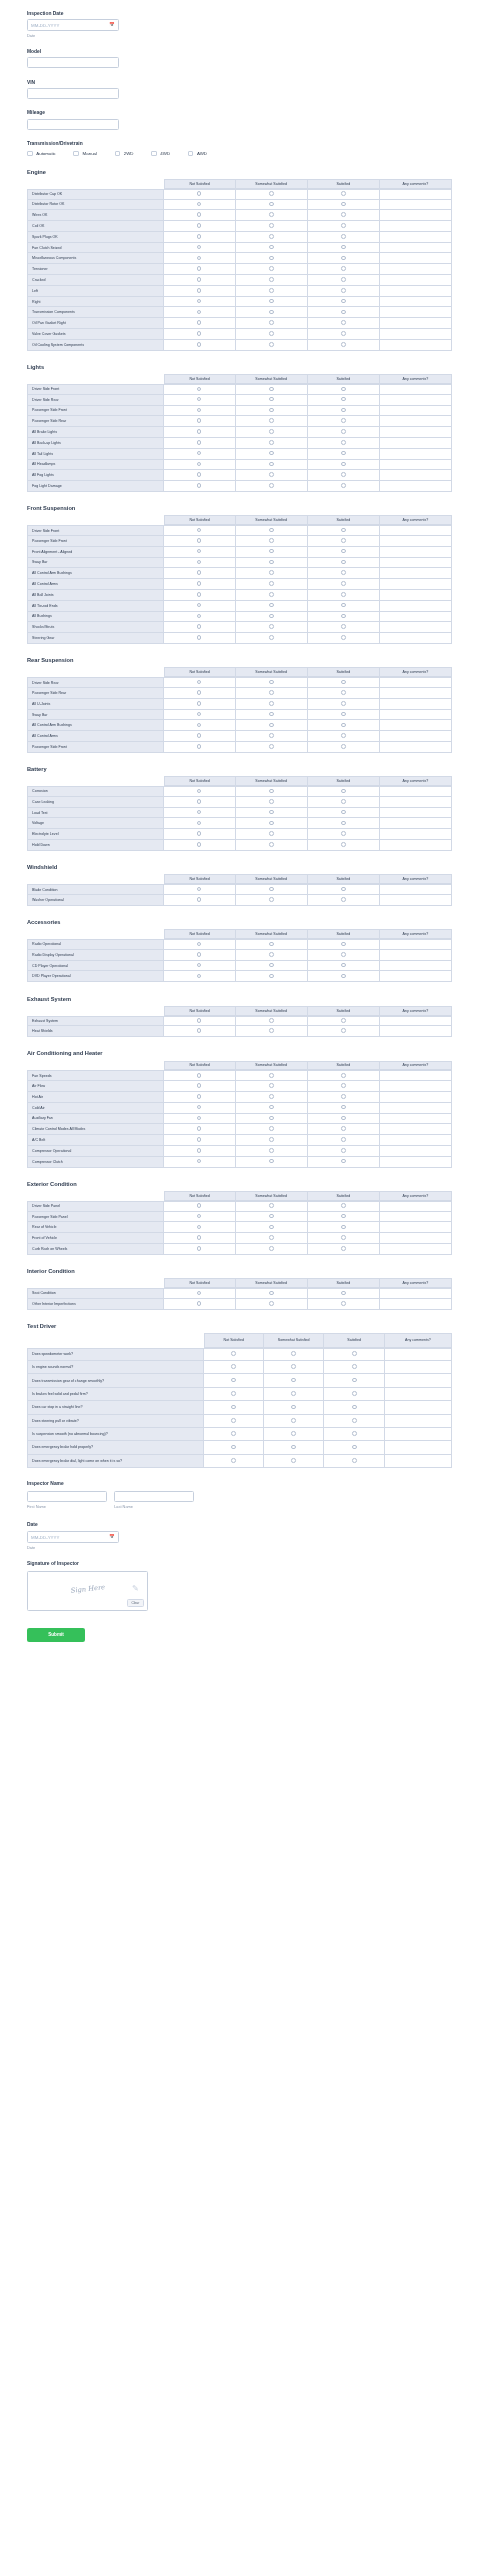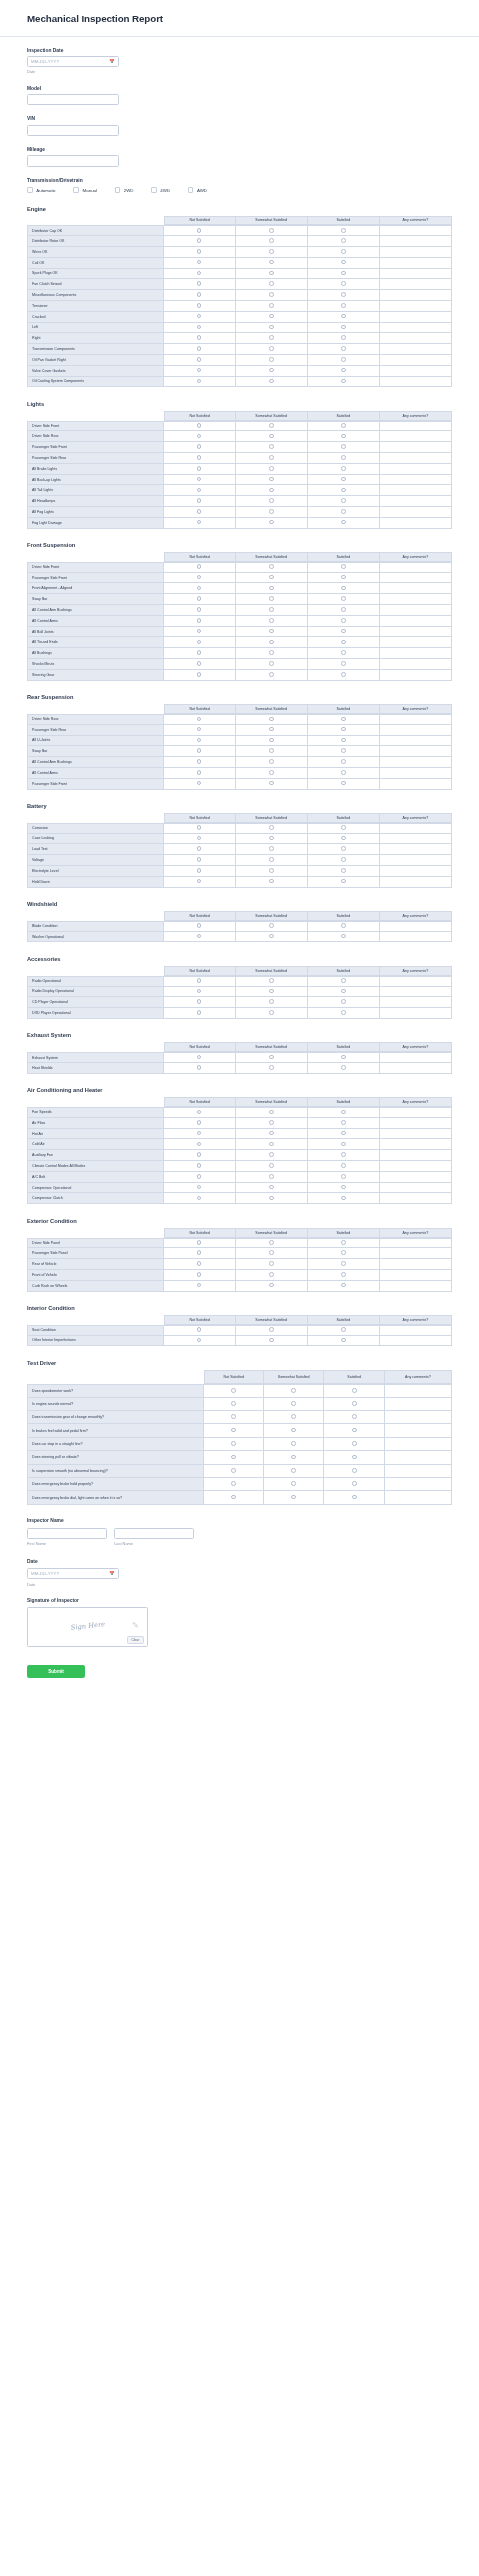--- a/index.html
+++ b/index.html
@@ -198,23 +198,20 @@
     color: #fff; font-size: 4.6px; font-weight: bold;
     cursor: pointer;
     display: flex; align-items: center; justify-content: center;
   }
 </style>
 </head>
 <body>
 
 <div class="page">
 
-  <div class="hdr">
-    <div class="hdr-title">Mechanical Inspection Report</div>
-  </div>
 
   <div class="body">
 
     <div class="field">
       <div class="field-label">Inspection Date</div>
       <div class="input">
         <span>MM-DD-YYYY</span>
         <span class="cal">📅</span>
       </div>
       <div class="sublabel">Date</div>

